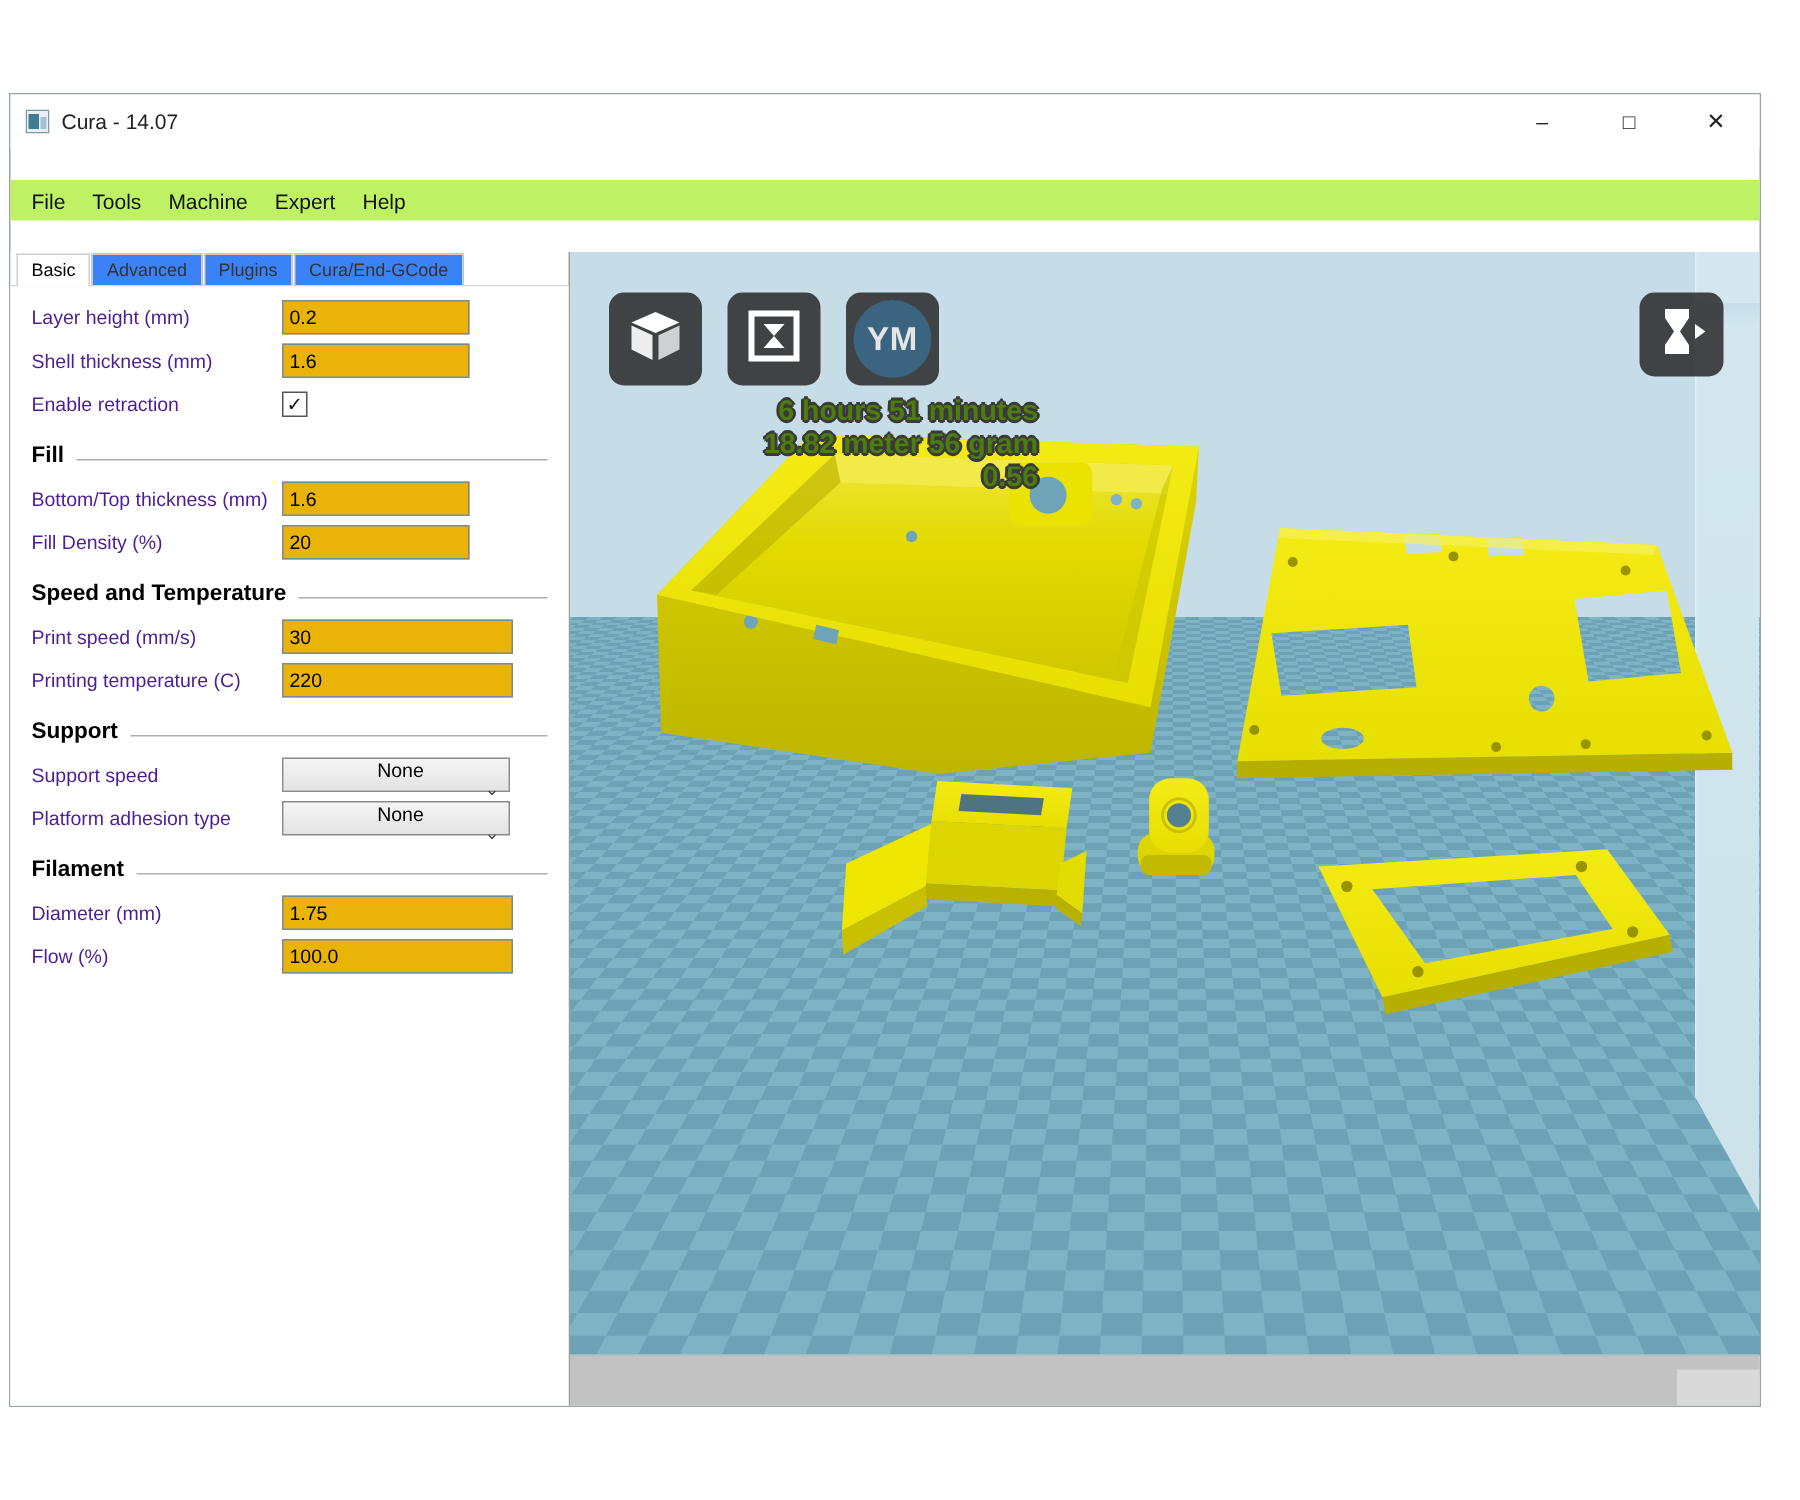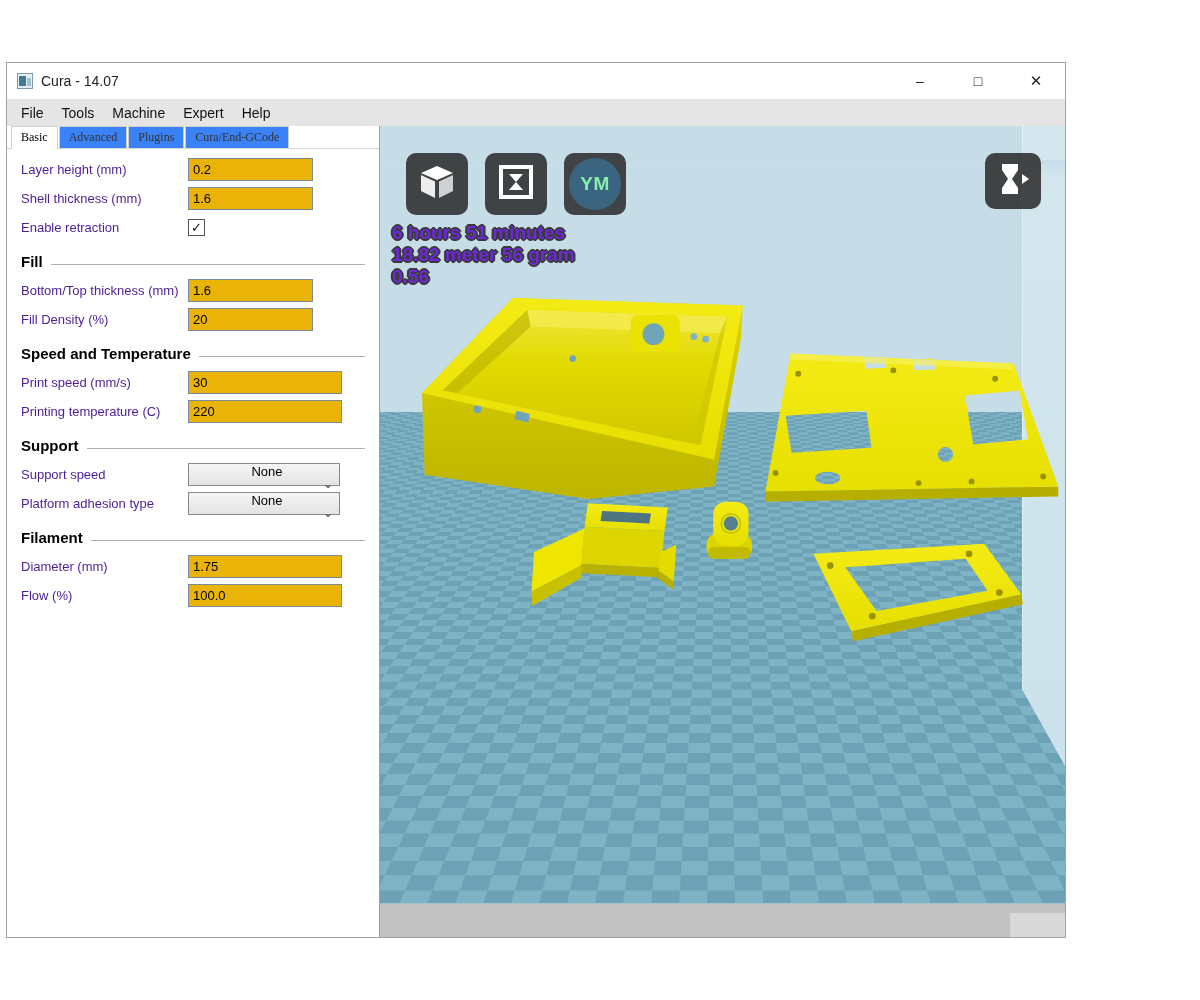--- a/index.html
+++ b/index.html
@@ -1,38 +1,38 @@
 <!DOCTYPE html>
 <html><head>
 <meta charset="utf-8">
 <style>
   html,body{margin:0;padding:0;}
   body{width:1200px;height:1000px;background:#ffffff;position:relative;overflow:hidden;
        font-family:"Liberation Sans",sans-serif;color:#111;}
 
-  .window{position:absolute;left:6px;top:62px;width:1060px;height:876px;background:#fff;
-          border:1px solid #98a4ad;box-sizing:border-box;display:flex;flex-direction:column;}
+  .window{position:absolute;left:6px;top:62px;width:1168px;height:876px;background:#fff;
+          border:1px solid #98a4ad;box-sizing:border-box;display:flex;flex-direction:column;gap:21px;}
 
   
   .titlebar{flex:0 0 36px;display:flex;align-items:center;background:#fff;}
   .title-icon{width:16px;height:16px;margin-left:10px;flex:0 0 16px;}
   .title-text{margin-left:8px;font-size:14px;color:#222;}
   .win-controls{margin-left:auto;display:flex;height:100%;}
   .win-btn{width:58px;display:flex;align-items:center;justify-content:center;font-size:14px;color:#222;cursor:default;}
   .win-btn.close{font-size:15px;}
 
   
-  .menubar{flex:0 0 27px;display:flex;align-items:center;padding-left:5px;background:#e5e5e5;}
+  .menubar{flex:0 0 27px;display:flex;align-items:center;padding-left:5px;background:#bef264;}
   .menu-item{padding:0 9px;font-size:14px;color:#111;}
 
   
   .content{flex:1;display:flex;min-height:0;}
   .left-col{flex:0 0 373px;width:373px;display:flex;flex-direction:column;border-right:1px solid #9e9e9e;box-sizing:border-box;background:#fff;}
 
-  .tabstrip{flex:0 0 22px;display:flex;align-items:flex-end;padding-left:4px;border-bottom:1px solid #d6d6d6;font-family:Liberation Serif, serif;}
+  .tabstrip{flex:0 0 22px;display:flex;align-items:flex-end;padding-left:4px;border-bottom:1px solid #d6d6d6;}
   .tab{font-size:12px;padding:3px 9px 3px 9px;border:1px solid #cfcfcf;border-bottom:none;background:#3b82f6;margin-right:1px;color:#333;white-space:nowrap;}
   .tab.active{background:#fff;margin-bottom:-1px;padding-bottom:4px;position:relative;z-index:2;color:#000;}
 
   .panel{flex:1;background:#fff;padding:6px 14px 0 14px;overflow:hidden;}
   .sec-header{display:flex;align-items:center;margin:11px 0 6px 0;}
   .sec-header .txt{font-weight:bold;font-size:15px;color:#000;white-space:nowrap;}
   .sec-header .line{flex:1;height:1px;background:#b0b0b0;margin-left:8px;position:relative;top:3px;}
   .frow{display:flex;align-items:center;height:29px;}
   .frow .lbl{flex:0 0 167px;font-size:13px;color:#4c1d95;}
   .tinp{height:19px;border:1px solid #7b8a99;font-size:13px;padding:1px 4px;font-family:"Liberation Sans",sans-serif;color:#000;background:#eab308;}
@@ -54,27 +54,27 @@
               background:linear-gradient(#d4e7ef,#cce1ea);
               clip-path:polygon(0 0,100% 0,100% 100%,0 88%);
               border-left:1px solid rgba(255,255,255,0.35);}
   .grayband{position:absolute;left:0;right:0;bottom:0;height:33px;background:#c2c2c2;border-top:1px solid #a9bfc9;}
   .grayband .corner{position:absolute;right:0;bottom:0;width:55px;height:24px;background:#d9d9d9;}
   .parts{position:absolute;inset:0;width:100%;height:100%;}
 
   .vp-toolbar{position:absolute;left:26px;top:27px;display:flex;gap:17px;}
   .tool-btn{width:62px;height:62px;border-radius:10px;background:rgba(45,45,45,0.88);
             display:flex;align-items:center;justify-content:center;}
-  .ym-circle{width:52px;height:52px;border-radius:50%;background:#3a647f;color:#86efac;font-weight:bold;
-             font-size:19px;display:flex;align-items:center;justify-content:center;letter-spacing:0.5px;}
+  .ym-circle{width:52px;height:52px;border-radius:50%;background:#3a647f;color:#e5e5e5;font-weight:bold;
+             font-size:22px;display:flex;align-items:center;justify-content:center;letter-spacing:0.5px;}
   .view-btn{position:absolute;top:27px;right:24px;width:56px;height:56px;border-radius:10px;
             background:rgba(45,45,45,0.88);display:flex;align-items:center;justify-content:center;}
 
-  .stats{position:absolute;left:12px;top:96px;width:300px;text-align:left;font-weight:bold;
-         font-size:19px;line-height:22px;color:#6d28d9;
+  .stats{position:absolute;left:12px;top:96px;width:300px;text-align:right;font-weight:bold;
+         font-size:19px;line-height:22px;color:#4d7c0f;
          text-shadow:-2px 0 0 #3a3a3a,2px 0 0 #3a3a3a,0 -2px 0 #3a3a3a,0 2px 0 #3a3a3a,
                      -1px -1px 0 #3a3a3a,1px 1px 0 #3a3a3a,-1px 1px 0 #3a3a3a,1px -1px 0 #3a3a3a;}
 </style>
 </head>
 <body>
 
 <div class="window">
 
   <div class="titlebar">
     <span class="title-icon">

